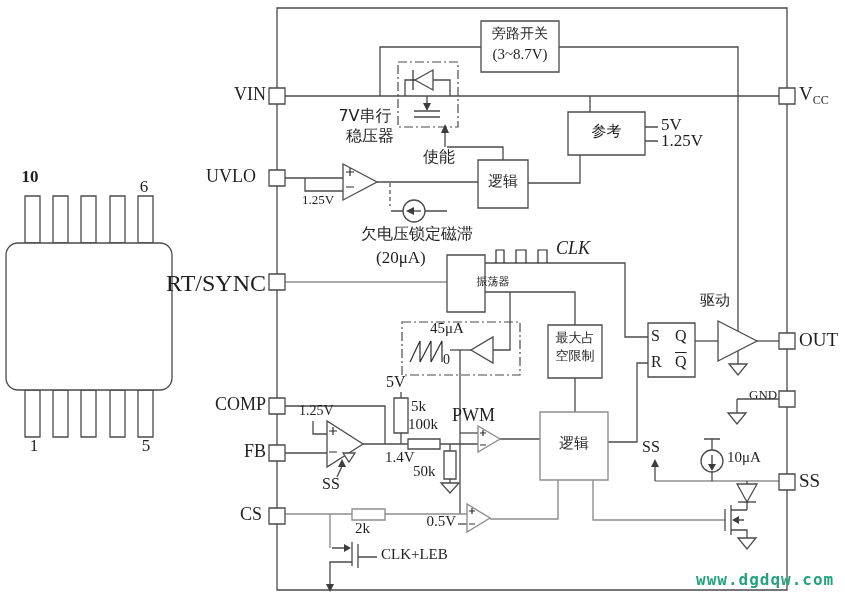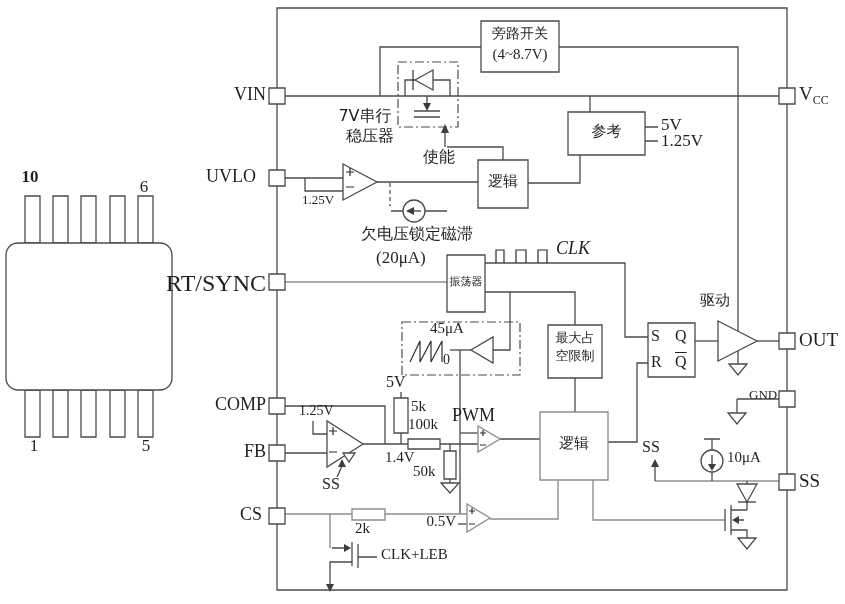--- a/index.html
+++ b/index.html
@@ -171,38 +171,38 @@
 <div class="lbl ra" style="left:192px;top:395px;width:74px;font-size:18px;">COMP</div>
 <div class="lbl ra" style="left:218px;top:442px;width:48px;font-size:18px;">FB</div>
 <div class="lbl ra" style="left:214px;top:505px;width:48px;font-size:18px;">CS</div>
 
 <div class="lbl" style="left:799px;top:84px;font-size:19px;"><span>V</span><span class="sub">CC</span></div>
 <div class="lbl" style="left:799px;top:330px;font-size:19px;">OUT</div>
 <div class="lbl" style="left:749px;top:388px;font-size:13px;">GND</div>
 <div class="lbl" style="left:799px;top:471px;font-size:19px;">SS</div>
 
 <div class="lbl cn ctr" style="left:481px;top:26px;width:78px;font-size:14px;">旁路开关</div>
-<div class="lbl ctr" style="left:481px;top:47px;width:78px;font-size:15px;">(4~8.7V)</div>
+<div class="lbl ctr" style="left:481px;top:47px;width:78px;font-size:15px;">(3~8.7V)</div>
 
 <div class="lbl cn ctr" style="left:328px;top:108px;width:74px;font-size:16px;">7V串行</div>
 <div class="lbl cn ctr" style="left:340px;top:128px;width:60px;font-size:16px;">稳压器</div>
 
 <div class="lbl cn" style="left:423px;top:149px;font-size:16px;">使能</div>
 
 <div class="lbl cn ctr" style="left:568px;top:124px;width:77px;font-size:15px;">参考</div>
 <div class="lbl" style="left:661px;top:116px;font-size:17px;">5V</div>
 <div class="lbl" style="left:661px;top:132px;font-size:17px;">1.25V</div>
 
 <div class="lbl cn ctr" style="left:478px;top:174px;width:50px;font-size:15px;">逻辑</div>
 
 <div class="lbl" style="left:302px;top:193px;font-size:13px;">1.25V</div>
 <div class="lbl cn" style="left:361px;top:226px;font-size:16px;">欠电压锁定磁滞</div>
 <div class="lbl" style="left:376px;top:249px;font-size:17px;">(20μA)</div>
 
-<div class="lbl cn ctr" style="left:447px;top:276px;width:38px;font-size:11px;">振荡器</div>
+<div class="lbl cn ctr" style="left:447px;top:276px;width:38px;font-size:11px;padding-left:27px;">振荡器</div>
 <div class="lbl" style="left:556px;top:239px;font-size:18px;font-style:italic;">CLK</div>
 
 <div class="lbl ctr" style="left:418px;top:321px;width:58px;font-size:15px;">45μA</div>
 <div class="lbl" style="left:443px;top:353px;font-size:14px;">0</div>
 
 <div class="lbl cn ctr" style="left:548px;top:331px;width:54px;font-size:13px;">最大占</div>
 <div class="lbl cn ctr" style="left:548px;top:349px;width:54px;font-size:13px;">空限制</div>
 
 <div class="lbl cn ctr" style="left:540px;top:436px;width:68px;font-size:15px;">逻辑</div>
 
@@ -228,14 +228,15 @@
 <div class="lbl" style="left:381px;top:547px;font-size:15px;">CLK+LEB</div>
 
 <div class="lbl" style="left:642px;top:439px;font-size:16px;">SS</div>
 <div class="lbl" style="left:727px;top:450px;font-size:15px;">10μA</div>
 
 <div class="lbl ctr" style="left:16px;top:168px;width:28px;font-size:17px;font-weight:bold;">10</div>
 <div class="lbl ctr" style="left:134px;top:178px;width:20px;font-size:17px;">6</div>
 <div class="lbl ctr" style="left:24px;top:437px;width:20px;font-size:17px;">1</div>
 <div class="lbl ctr" style="left:136px;top:437px;width:20px;font-size:17px;">5</div>
 
+<div class="wm" style="left:696px;top:570px;">www.dgdqw.com</div>
 
 </div>
 
 </body></html>

